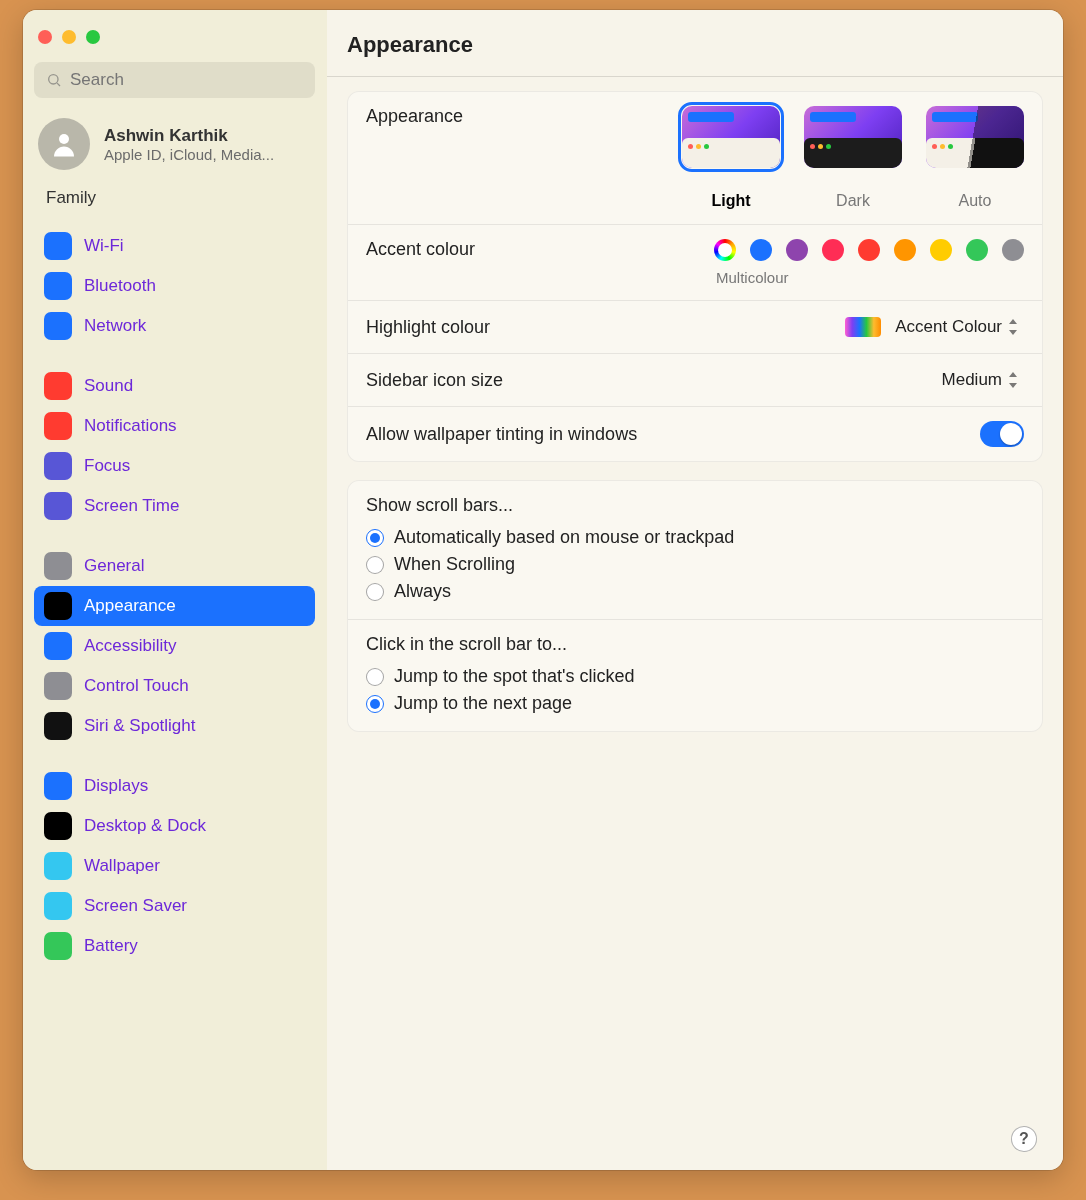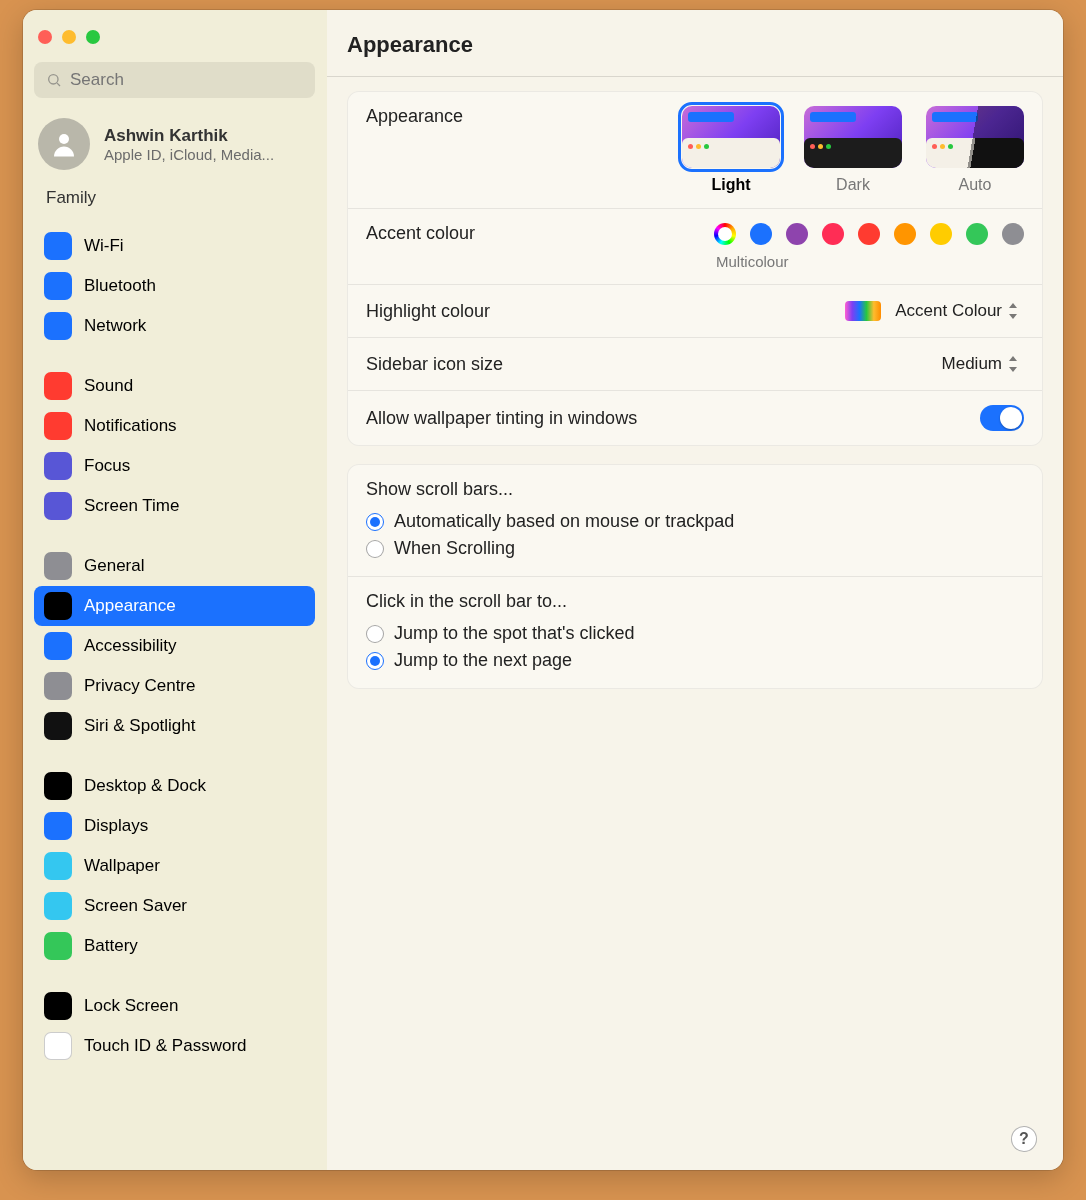--- a/index.html
+++ b/index.html
@@ -54,21 +54,21 @@
   color:#fff;
 }
 .user .nm { font-weight:600; font-size:17px; color:#333; }
 .user .sub { font-size:15px; color:#6b6b6b; }
 .family { font-size:17px; color:#333; margin:8px 12px 18px 12px; }
 
 .group { margin-bottom: 20px; }
 .item {
   display:flex; align-items:center; gap:12px;
   padding: 6px 10px; border-radius:8px;
-  font-size:17px; color:#000000; cursor:default;
+  font-size:17px; color:#6d28d9; cursor:default;
 }
 .item.selected { background:#1b71fe; color:#fff; }
 .iicon {
   width:28px; height:28px; border-radius:7px;
   flex:0 0 28px; display:flex; align-items:center;
   justify-content:center; color:#fff;
   font-size:16px;
 }
 
 .content {
@@ -109,21 +109,21 @@
 .pvimg .mini { position:absolute; bottom:0; left:0; right:0; height:30px; border-radius:6px 6px 0 0; background:#f4f0e7; }
 .pvimg.dark .mini { background:#1c1c1c; }
 .pvimg.auto::after{ content:""; position:absolute; inset:0; background:linear-gradient(100deg, transparent 48%, rgba(0,0,0,.4) 48%); }
 .pvimg.auto .mini { background:linear-gradient(100deg,#f4f0e7 48%,#1c1c1c 48%); }
 .pvimg .mini .tl { position:absolute; top:6px; left:6px; display:flex; gap:3px;}
 .pvimg .mini .tl span{ width:5px;height:5px;border-radius:50%;}
 .pvimg .mini .tl span:nth-child(1){background:#ff5f57;}
 .pvimg .mini .tl span:nth-child(2){background:#febc2e;}
 .pvimg .mini .tl span:nth-child(3){background:#28c840;}
 .preview.selected .pvimg { outline:3px solid #1b71fe; outline-offset:1px; }
-.pvlabel { margin-top:8px; font-size:16px; color:#777; }
+.pvlabel { margin-top:24px; font-size:16px; color:#777; }
 .preview.selected .pvlabel { color:#000; font-weight:600; }
 
 
 .accent-row { align-items:flex-start; }
 .swatches { display:flex; flex-direction:column; align-items:flex-start; gap:8px;}
 .swline { display:flex; gap:14px; }
 .swatch { width:22px; height:22px; border-radius:50%; cursor:pointer; }
 .swatch.multi { background: conic-gradient(red,orange,yellow,lime,cyan,blue,magenta,red); position:relative; }
 .swatch.multi::after { content:""; position:absolute; inset:4px; background:#fff; border-radius:50%;}
 .swlabel { font-size:15px; color:#777; margin-left:2px; }
@@ -239,57 +239,47 @@
           <div class="item selected">
             <div class="iicon" style="background: rgb(0, 0, 0);"></div>
             <span>Appearance</span>
           </div>
           <div class="item">
             <div class="iicon" style="background: rgb(27, 113, 254);"></div>
             <span>Accessibility</span>
           </div>
           <div class="item">
             <div class="iicon" style="background: rgb(142, 142, 147);"></div>
-            <span>Privacy Centre</span>
+            <span>Control Touch</span>
           </div>
           <div class="item">
             <div class="iicon" style="background: rgb(17, 17, 17);"></div>
             <span>Siri &amp; Spotlight</span>
           </div>
         </div>
         <div class="group">
           <div class="item">
+            <div class="iicon" style="background: rgb(27, 113, 254);"></div>
+            <span>Displays</span>
+          </div>
+          <div class="item">
             <div class="iicon" style="background: rgb(0, 0, 0);"></div>
             <span>Desktop &amp; Dock</span>
           </div>
           <div class="item">
-            <div class="iicon" style="background: rgb(27, 113, 254);"></div>
-            <span>Displays</span>
-          </div>
-          <div class="item">
             <div class="iicon" style="background: rgb(52, 199, 240);"></div>
             <span>Wallpaper</span>
           </div>
           <div class="item">
             <div class="iicon" style="background: rgb(52, 199, 240);"></div>
             <span>Screen Saver</span>
           </div>
           <div class="item">
             <div class="iicon" style="background: rgb(52, 199, 89);"></div>
             <span>Battery</span>
-          </div>
-        </div>
-        <div class="group">
-          <div class="item">
-            <div class="iicon" style="background: rgb(0, 0, 0);"></div>
-            <span>Lock Screen</span>
-          </div>
-          <div class="item">
-            <div class="iicon" style="background: rgb(255, 255, 255); border: 1px solid rgba(0, 0, 0, 0.2); color: rgb(255, 59, 48);"></div>
-            <span>Touch ID &amp; Password</span>
           </div>
         </div>
       </div>
   </div>
 
   <div class="content">
     <div class="titlebar">Appearance</div>
     <div class="scroll">
 
       <div class="card">
@@ -390,20 +380,24 @@
           <div class="sectitle">Show scroll bars...</div>
           <div id="sb-options">
               <div class="radio-row">
                 <div class="radio checked"></div>
                 <div class="radio-label">Automatically based on mouse or trackpad</div>
               </div>
               <div class="radio-row">
                 <div class="radio"></div>
                 <div class="radio-label">When Scrolling</div>
               </div>
+              <div class="radio-row">
+                <div class="radio"></div>
+                <div class="radio-label">Always</div>
+              </div>
             </div>
         </div>
         <div class="section">
           <div class="sectitle">Click in the scroll bar to...</div>
           <div id="sc-options">
               <div class="radio-row">
                 <div class="radio"></div>
                 <div class="radio-label">Jump to the spot that's clicked</div>
               </div>
               <div class="radio-row">

